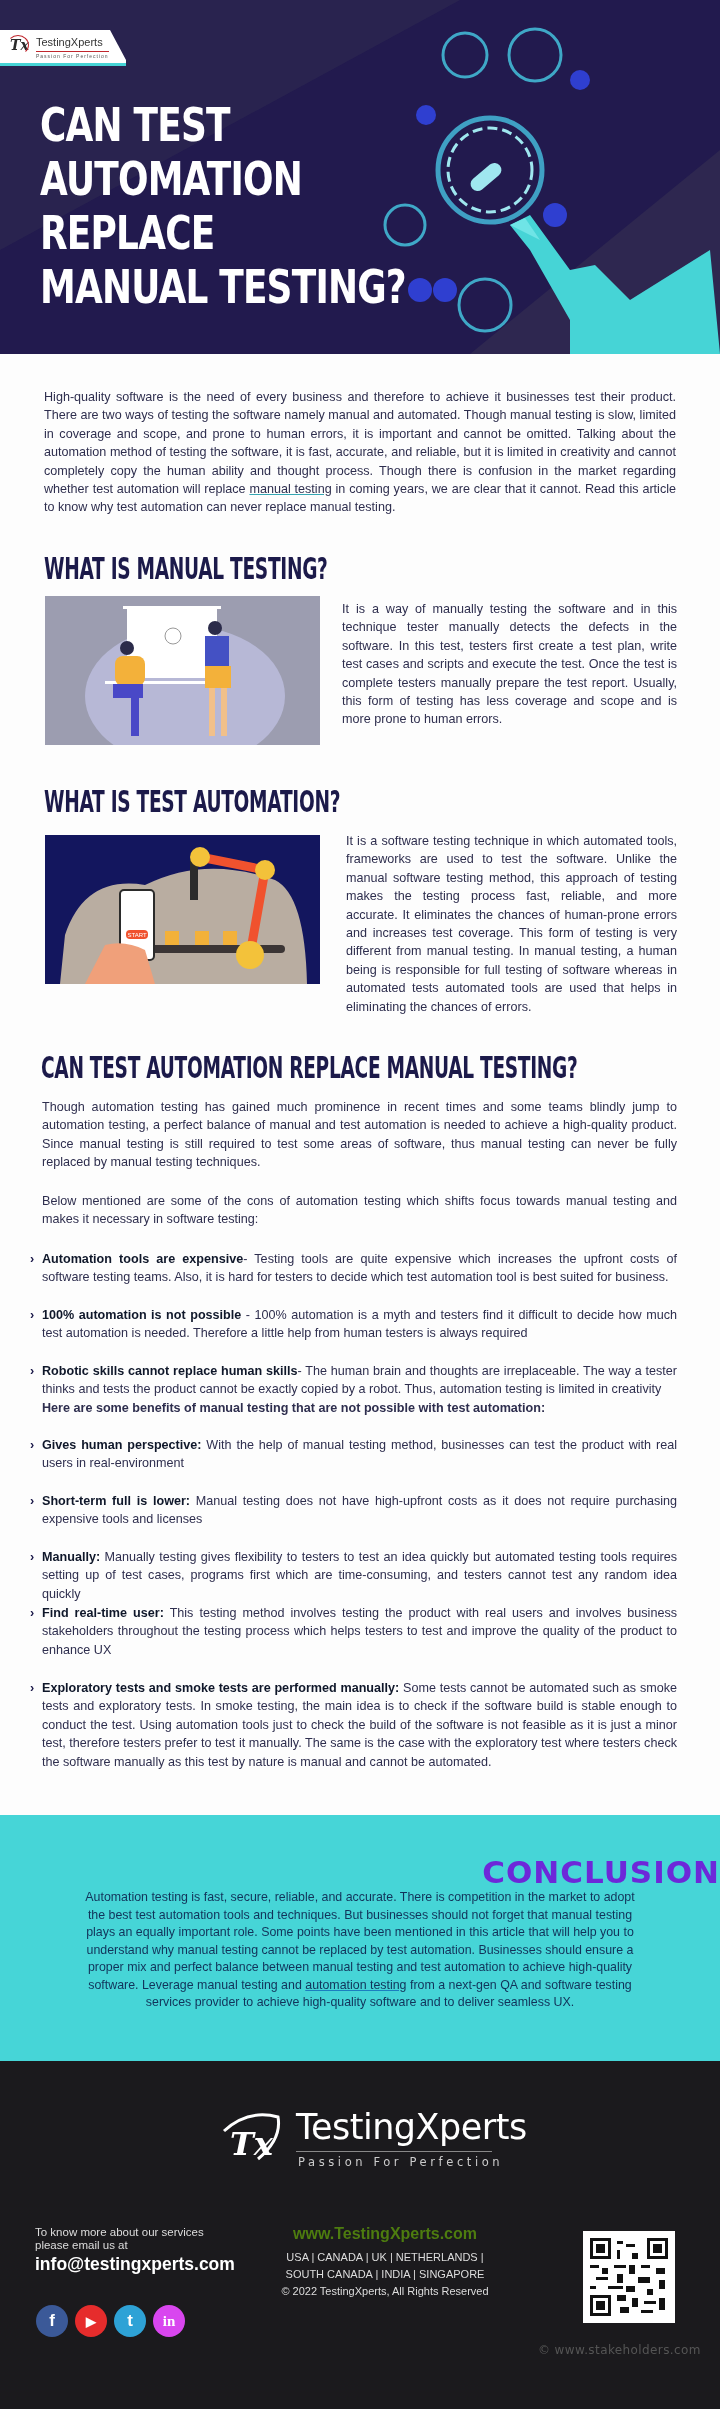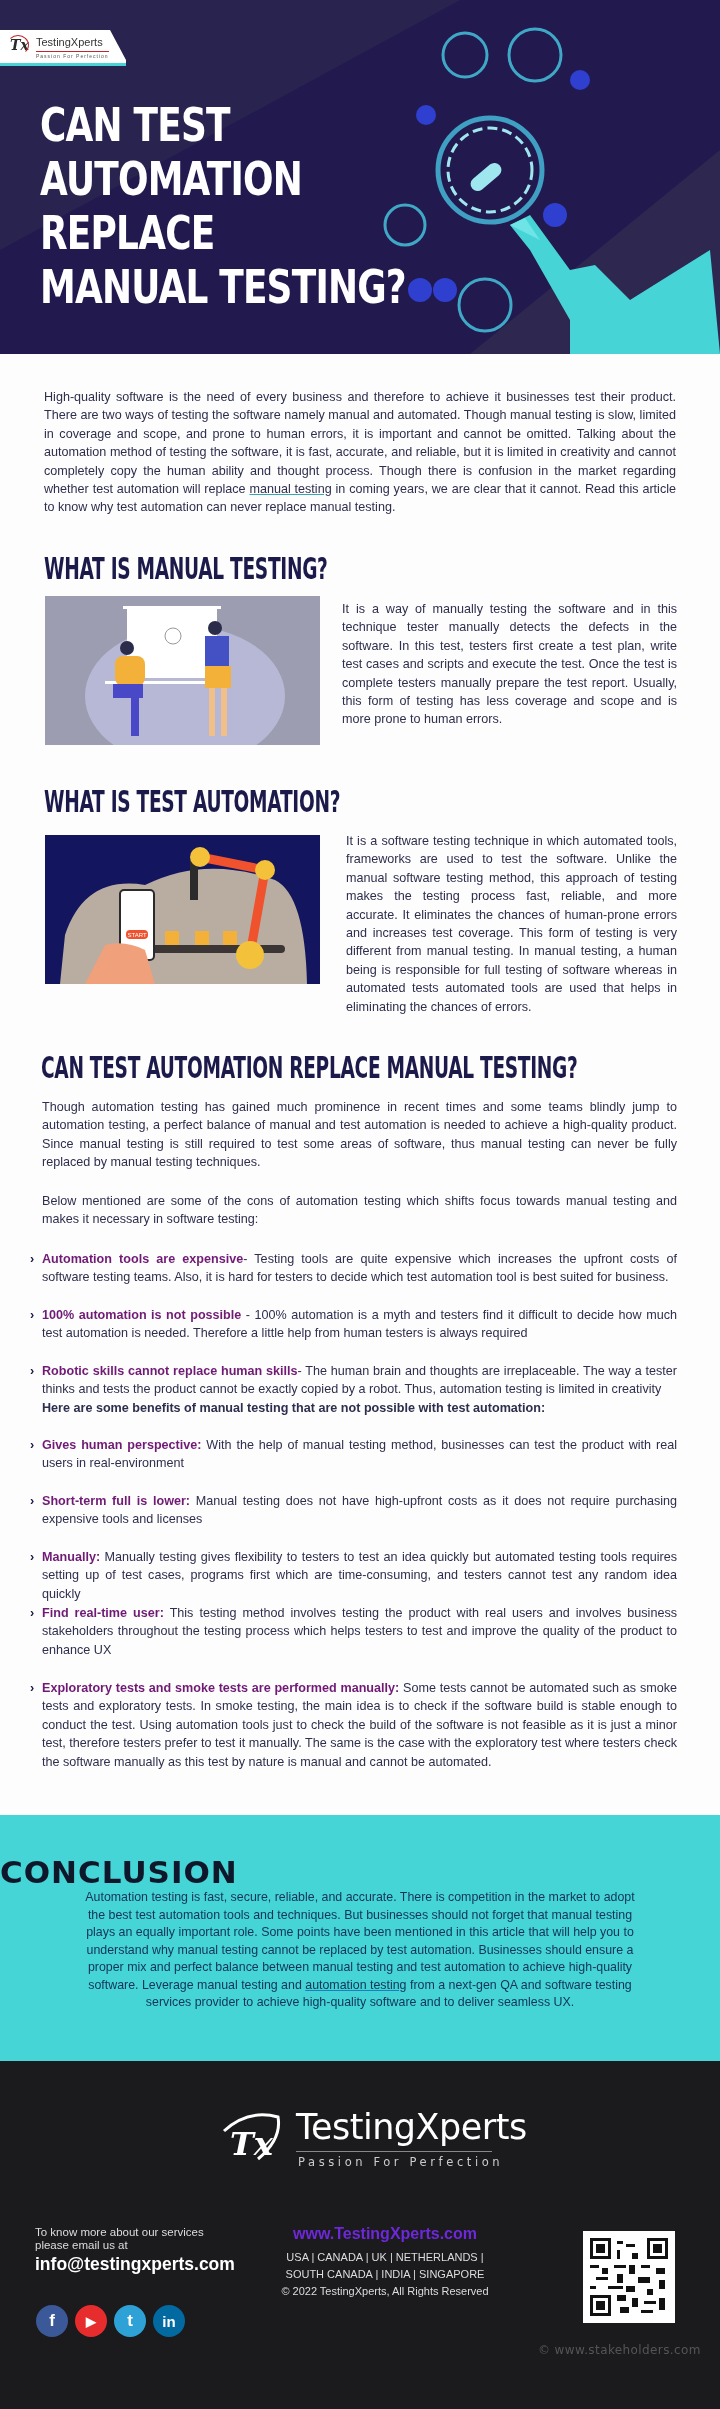--- a/index.html
+++ b/index.html
@@ -20,44 +20,44 @@
 
   
   .p { position: absolute; font: 12.6px/18.4px "Liberation Sans", sans-serif; color: #2e2e4e; text-align: justify; }
   .p a { color: #2e2e4e; text-decoration: underline; text-decoration-color: #35a6b3; }
   .h2 { position: absolute; font: bold 30px "DejaVu Sans", sans-serif; color: #1c1a4a; transform: scaleX(0.62); transform-origin: left top; white-space: nowrap; letter-spacing: -0.5px; }
 
   .img-box { position: absolute; overflow: hidden; }
 
   .bullet { position: absolute; left: 30px; width: 647px; font: 12.6px/18.4px "Liberation Sans", sans-serif; color: #2e2e4e; text-align: justify; padding-left: 12px; }
   .bullet .chev { position: absolute; left: 0; top: 0; font-weight: bold; color: #1c1a4a; }
-  .bullet b { color: #701a75; }
+  .bullet b { color: #0f172a; }
 
   
   .conclusion { position: absolute; left: 0; top: 1815px; width: 720px; height: 246px; background: #46d5d7; }
-  .conclusion .title { position: absolute; left: 0; top: 39px; width: 720px; text-align: left; font: bold 31px "DejaVu Sans", sans-serif; color: #0f172a; letter-spacing: 1px; }
+  .conclusion .title { position: absolute; left: 0; top: 39px; width: 720px; text-align: right; font: bold 31px "DejaVu Sans", sans-serif; color: #6d28d9; letter-spacing: 1px; }
   .conclusion .body { position: absolute; left: 80px; top: 74px; width: 560px; text-align: center; font: 12.4px/17.5px "Liberation Sans", sans-serif; color: #12335a; }
   .conclusion .body a { color: #12335a; text-decoration: underline; text-decoration-color: #1c7fc0; }
 
   
   .footer { position: absolute; left: 0; top: 2061px; width: 720px; height: 348px; background: #1b1a1d; }
   .f-logo { position: absolute; left: 218px; top: 44px; width: 290px; height: 66px; }
   .f-logo .mark { position: absolute; left: 0; top: 4px; width: 66px; height: 56px; }
   .f-logo .name { position: absolute; left: 78px; top: 2px; font: 35px "DejaVu Sans", sans-serif; color: #fff; letter-spacing: -0.5px; }
   .f-logo .line { position: absolute; left: 78px; top: 46px; width: 196px; height: 1px; background: #888; }
   .f-logo .tag { position: absolute; left: 80px; top: 50px; font: 11.5px "DejaVu Sans", sans-serif; color: #ccc; letter-spacing: 3.6px; }
 
   .f-contact { position: absolute; left: 35px; top: 165px; width: 230px; color: #ddd; }
   .f-contact .l1 { font: 11.5px/13px "Liberation Sans", sans-serif; }
   .f-contact .email { font: bold 17.5px "Liberation Sans", sans-serif; color: #fff; margin-top: 2px; }
   .social { position: absolute; left: 36px; top: 2305px; display: flex; gap: 7px; }
   .social span { width: 32px; height: 32px; border-radius: 50%; display: flex; align-items: center; justify-content: center; color: #fff; font: bold 17px "Liberation Sans", sans-serif; }
 
   .f-center { position: absolute; left: 270px; top: 2225px; width: 230px; text-align: center; color: #ddd; }
-  .f-center .site { font: bold 16px "Liberation Sans", sans-serif; color: #6d28d9; margin-bottom: 6px; }
+  .f-center .site { font: bold 16px "Liberation Sans", sans-serif; color: #4d7c0f; margin-bottom: 6px; }
   .f-center .row { font: 11px/17px "Liberation Sans", sans-serif; }
   .qr { position: absolute; left: 583px; top: 2231px; width: 92px; height: 92px; background: #fff; padding: 7px; }
   .watermark { position: absolute; left: 538px; top: 2343px; font: 12px "DejaVu Sans", sans-serif; color: #555; letter-spacing: 0.4px; }
 </style>
 </head>
 <body>
 
 <div class="hero">
   <svg class="hero-diag" viewBox="0 0 720 354">
     <polygon points="0,0 720,0 720,354 0,354" fill="#221a4e"></polygon>
@@ -177,21 +177,21 @@
     <div class="l1">To know more about our services</div>
     <div class="l1">please email us at</div>
     <div class="email">info@testingxperts.com</div>
   </div>
 </div>
 
 <div class="social">
   <span style="background:#3b5998">f</span>
   <span style="background:#e62c2c; font-size:13px;">▶</span>
   <span style="background:#2ea2d6">t</span>
-  <span style="background:#0369a1; font-size:15px;">in</span>
+  <span style="background:#d946ef; font-size:15px;font-family:Liberation Serif, serif;">in</span>
 </div>
 
 <div class="f-center">
   <div class="site">www.TestingXperts.com</div>
   <div class="row">USA | CANADA | UK | NETHERLANDS |</div>
   <div class="row">SOUTH CANADA | INDIA | SINGAPORE</div>
   <div class="row">© 2022 TestingXperts, All Rights Reserved</div>
 </div>
 
 <div class="qr">

